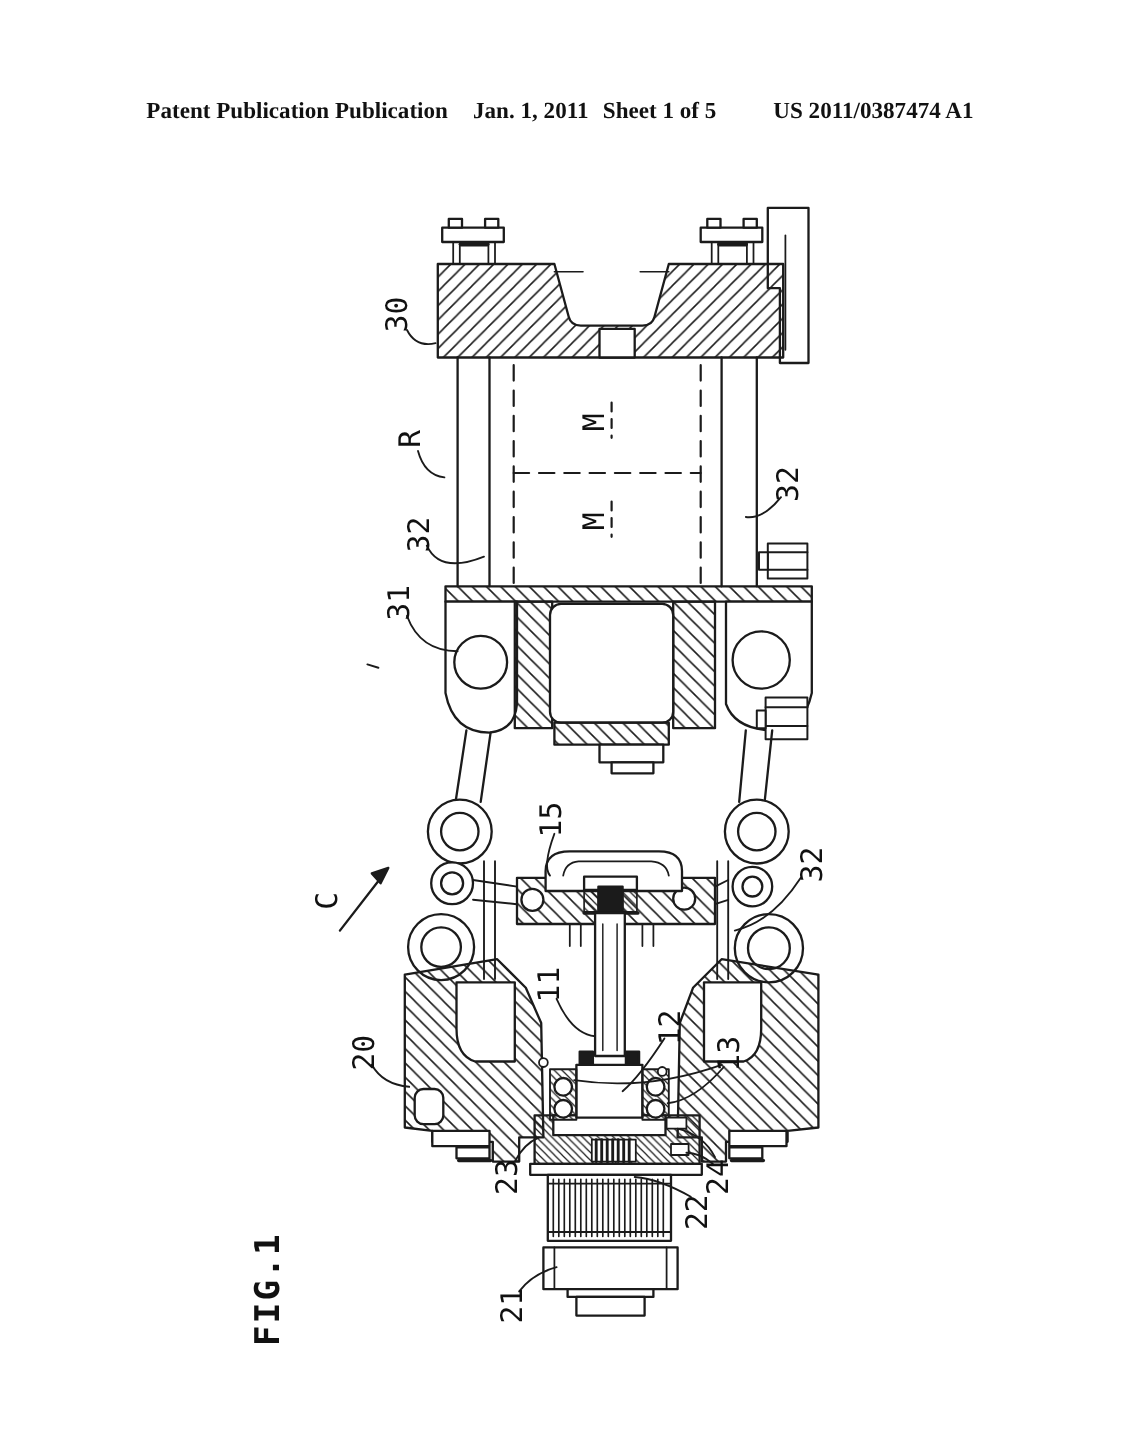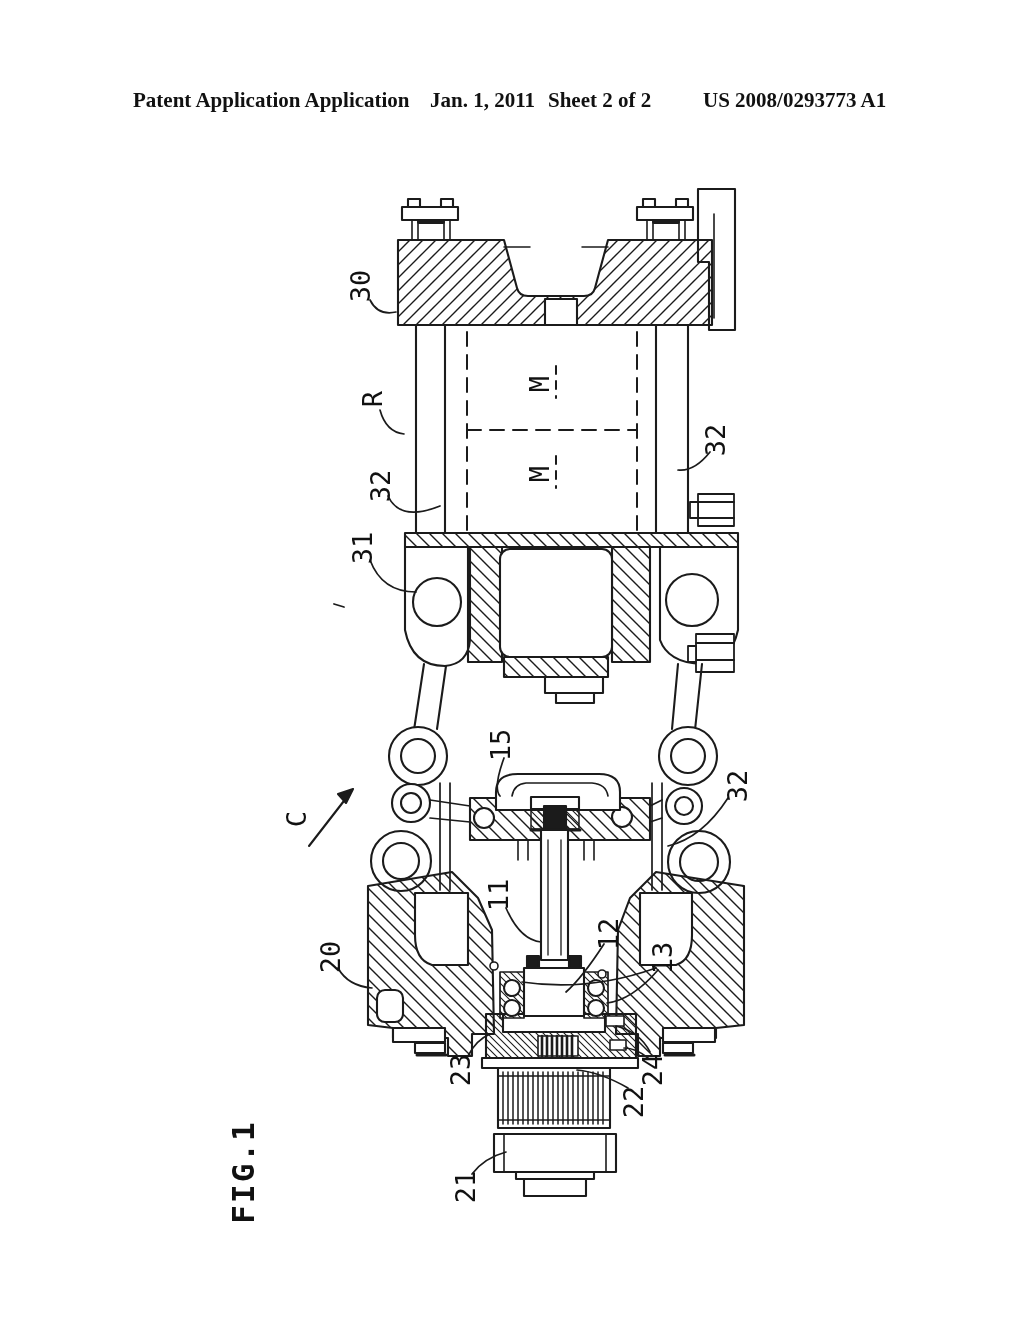--- a/index.html
+++ b/index.html
@@ -27,24 +27,24 @@
   }
   .reflbl{font-size:27px;}
   .figlbl{font-size:31px;font-weight:bold;letter-spacing:2px;}
 </style>
 </head>
 <body>
 
 <div class="sheet">
 
   <div class="header">
-    <span class="h-pub">Patent Application Application</span>
+    <span class="h-pub">Patent Publication Publication</span>
     <span class="h-date">Jan. 1, 2011</span>
-    <span class="h-sheet">Sheet 2 of 2</span>
-    <span class="h-num">US 2008/0293773 A1</span>
+    <span class="h-sheet">Sheet 1 of 5</span>
+    <span class="h-num">US 2011/0387474 A1</span>
   </div>
 
   <svg width="1024" height="1320" viewBox="0 0 1024 1320">
     <defs>
       <pattern id="hF" width="13" height="13" patternUnits="userSpaceOnUse">
         <path d="M-3,3 L3,-3 M0,13 L13,0 M10,16 L16,10" stroke="#1b1b1b" stroke-width="1.4" fill="none"></path>
       </pattern>
       <pattern id="hB" width="13" height="13" patternUnits="userSpaceOnUse">
         <path d="M-3,10 L3,16 M0,0 L13,13 M10,-3 L16,3" stroke="#1b1b1b" stroke-width="1.4" fill="none"></path>
       </pattern>

